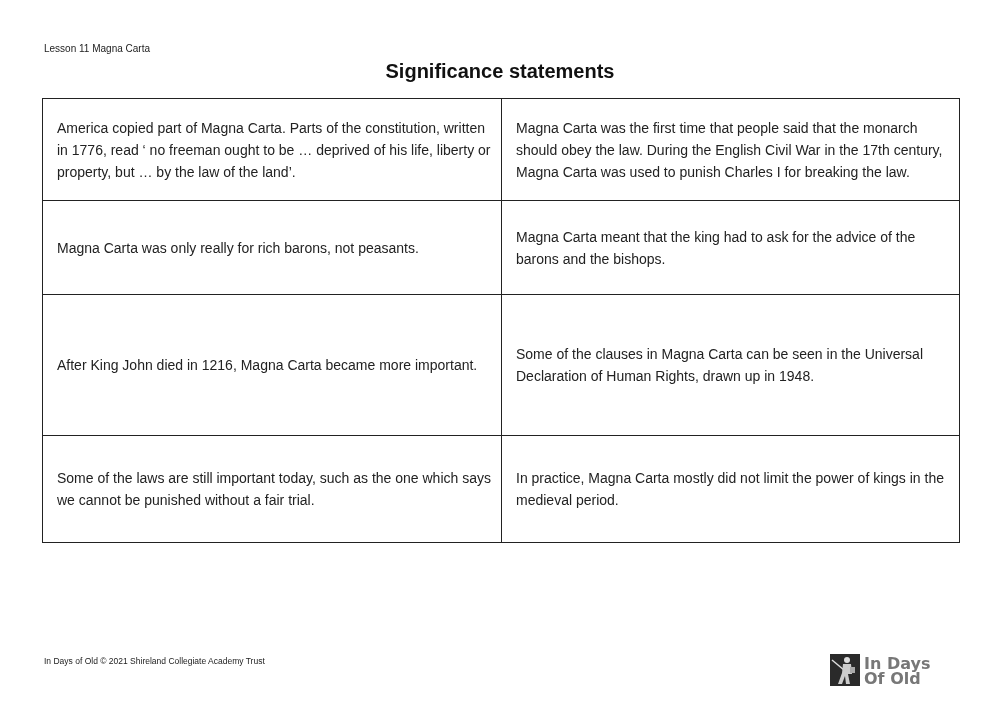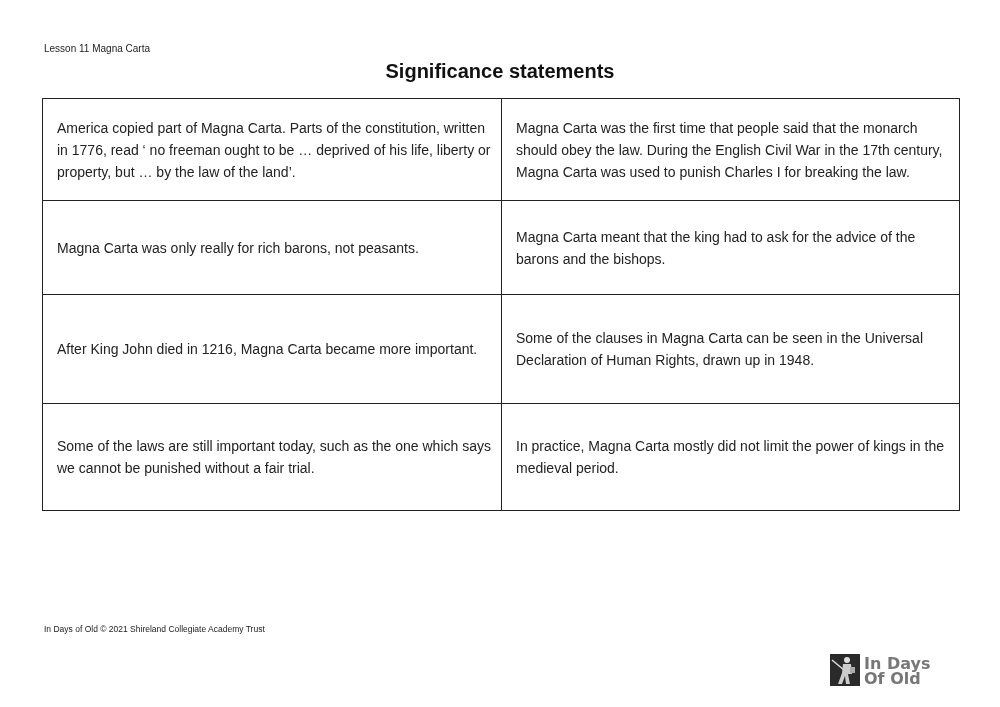--- a/index.html
+++ b/index.html
@@ -20,21 +20,21 @@
     border-collapse: collapse; table-layout: fixed;
   }
   table.grid td {
     border: 1.5px solid #222; vertical-align: middle;
     font-size: 14px; line-height: 22px; color: #222;
     padding: 0 4px 0 14px;
   }
   table.grid col.c1 { width: 459px; }
   table.grid col.c2 { width: 458px; }
   .footer {
-    position: absolute; left: 44px; top: 624px; font-size: 8.5px; color: #222;
+    position: absolute; left: 44px; top: 656px; font-size: 8.5px; color: #222;
   }
   .logo {
     position: absolute; left: 830px; top: 654px; display: flex; align-items: flex-end; font-weight: bold;
   }
   .logo-mark {
     width: 30px; height: 32px; background: #2a2a2a; position: relative; margin-right: 4px;
   }
   .logo-mark svg { position: absolute; left: 0; top: 0; }
   .logo-text {
     font-size: 16px; line-height: 15px; color: #777; font-family: "DejaVu Sans", sans-serif;
@@ -57,21 +57,21 @@
     </colgroup>
   <tbody>
       <tr style="height:102px">
     <td>America copied part of Magna Carta. Parts of the constitution, written in 1776, read ‘ no freeman ought to be … deprived of his life, liberty or property, but … by the law of the land’.</td>
     <td>Magna Carta was the first time that people said that the monarch should obey the law. During the English Civil War in the 17th century, Magna Carta was used to punish Charles I for breaking the law.</td>
   </tr>
   <tr style="height:94px">
     <td>Magna Carta was only really for rich barons, not peasants.</td>
     <td>Magna Carta meant that the king had to ask for the advice of the barons and the bishops.</td>
   </tr>
-  <tr style="height:109px">
+  <tr style="height:141px">
     <td>After King John died in 1216, Magna Carta became more important.</td>
     <td>Some of the clauses in Magna Carta can be seen in the Universal Declaration of Human Rights, drawn up in 1948.</td>
   </tr>
   <tr style="height:107px">
     <td>Some of the laws are still important today, such as the one which says we cannot be punished without a fair trial.</td>
     <td>In practice, Magna Carta mostly did not limit the power of kings in the medieval period.</td>
   </tr>
 </tbody>
   </table>
 

